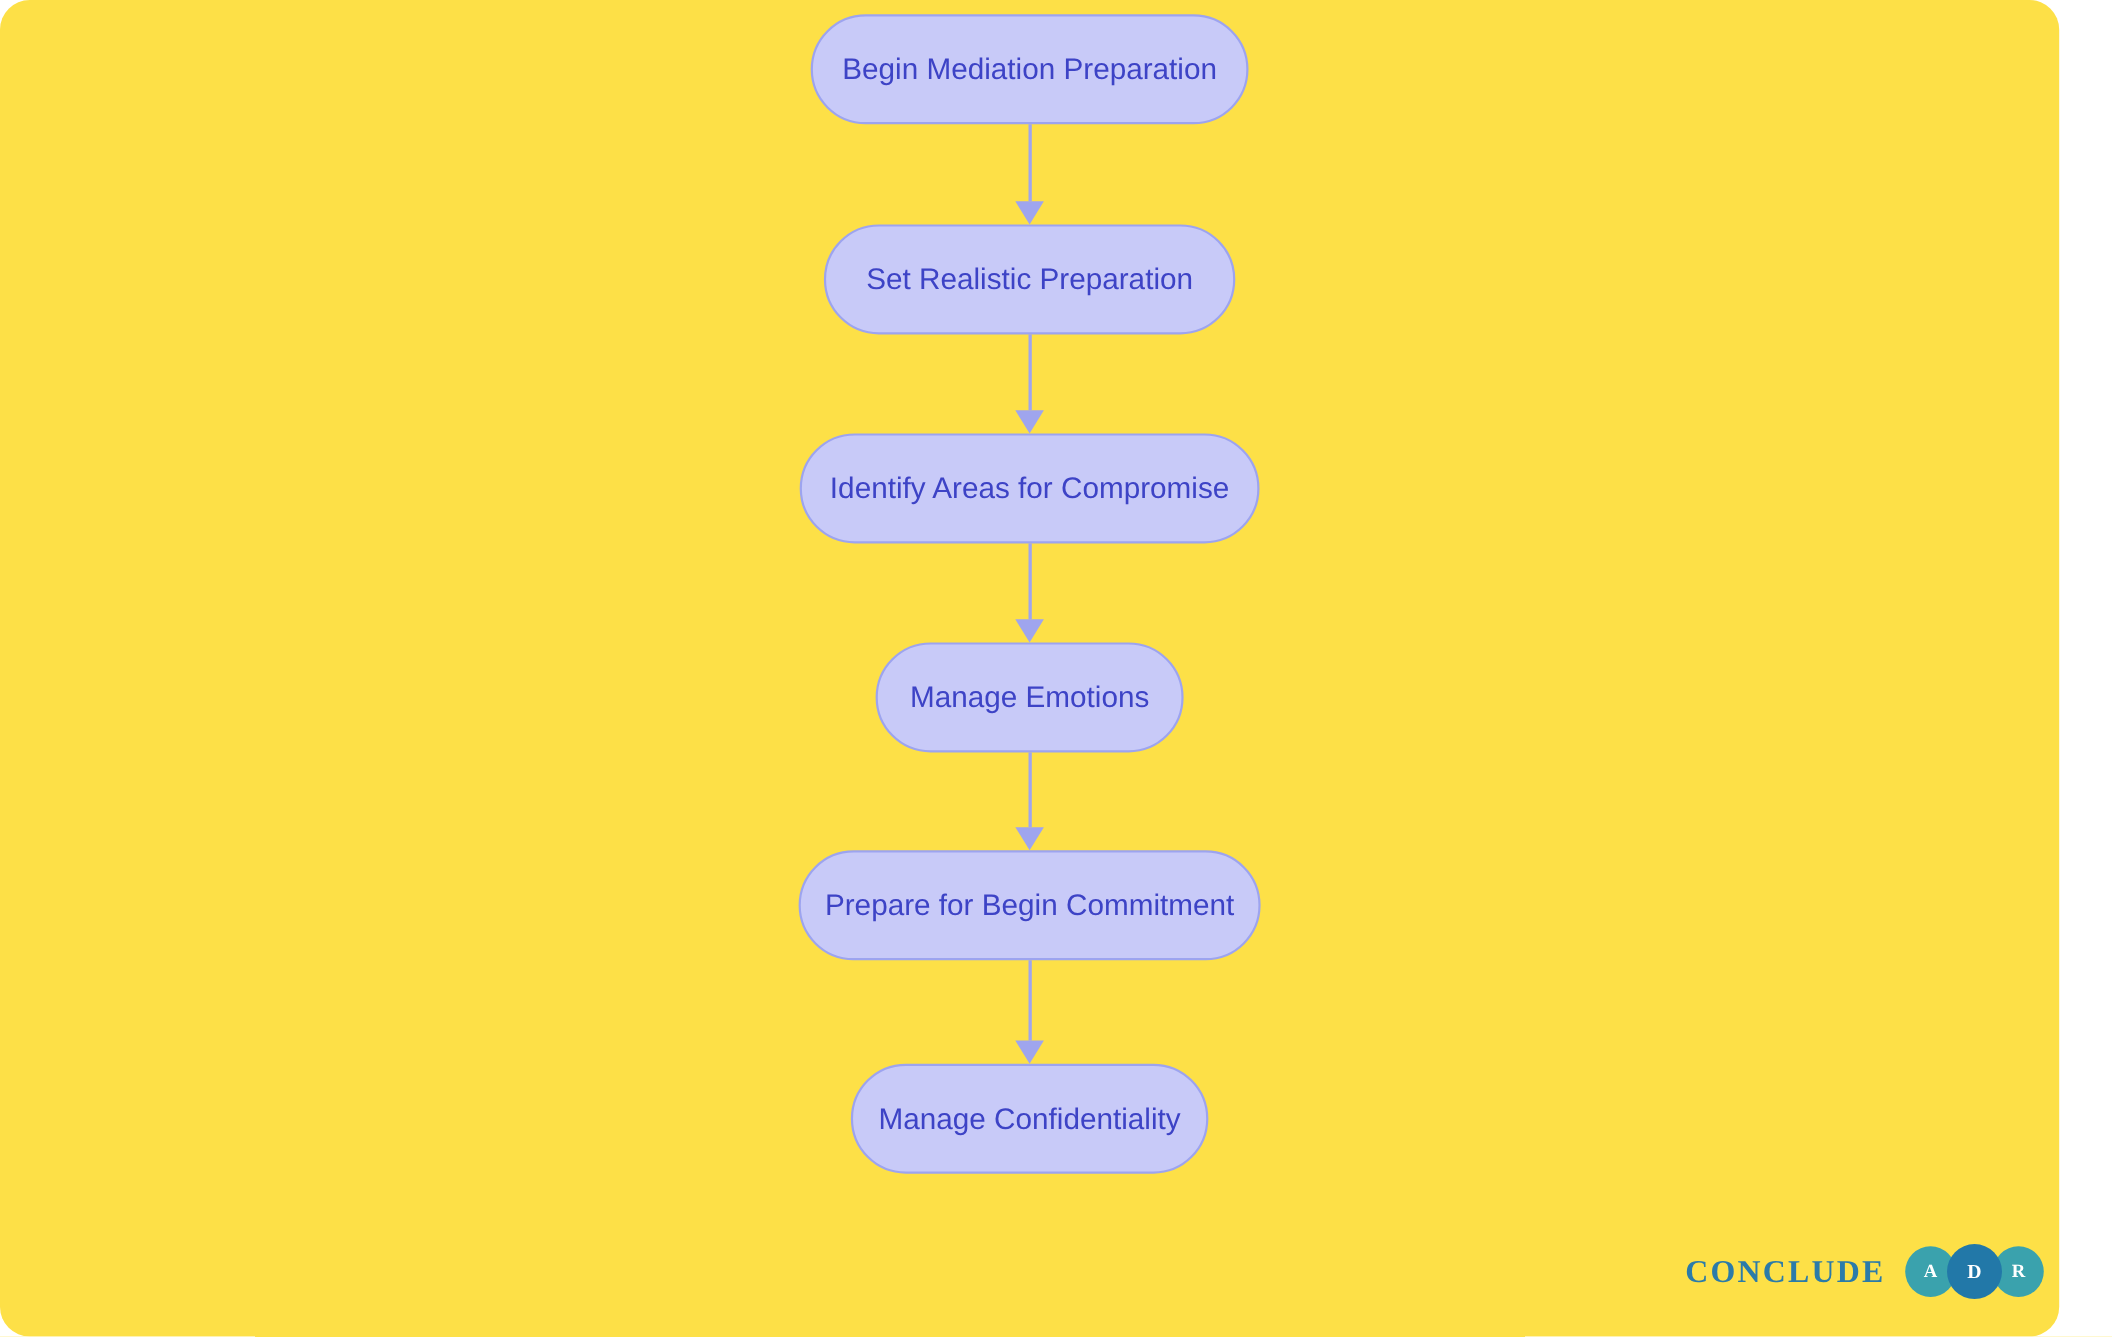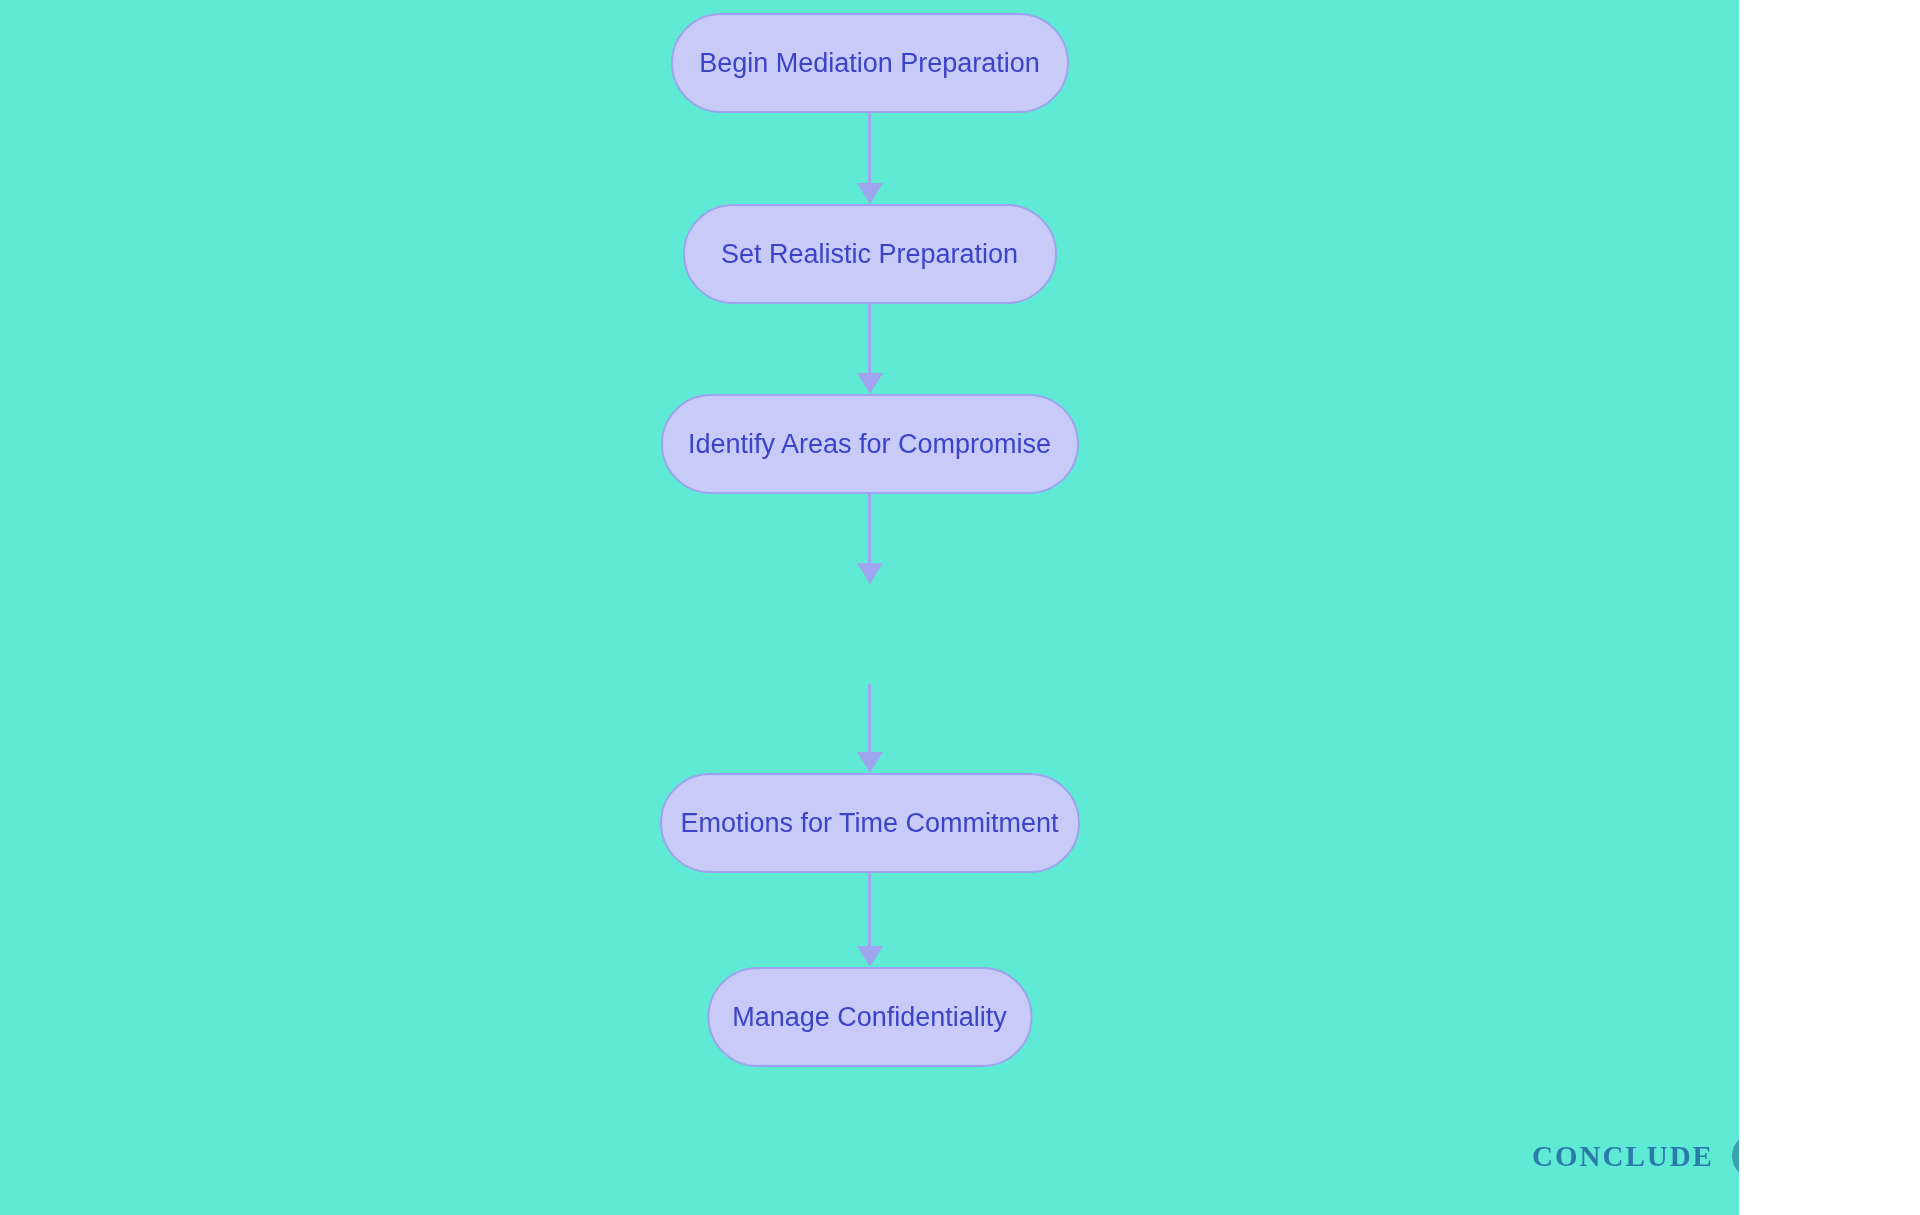--- a/index.html
+++ b/index.html
@@ -1,23 +1,24 @@
 <!DOCTYPE html>
 <html><head>
 <meta charset="utf-8">
 <style>
   * { margin: 0; padding: 0; box-sizing: border-box; }
   html, body { background: #ffffff; }
   .canvas {
     position: relative;
-    width: 1739px;
+    width: 1872px;
     height: 1215px;
-    background: #5eead4;
+    background: #fde047;
     overflow: hidden;
     font-family: "Liberation Sans", "DejaVu Sans", sans-serif;
+    border-radius: 27px;
   }
 
   
   .node {
     position: absolute;
     left: 50%;
     transform: translateX(-50%);
     height: 100px;
     background: #C8CAF8;
     border: 2px solid #9DA4EF;
@@ -124,28 +125,31 @@
 
   <div class="node n2">
     <span>Identify Areas for Compromise</span>
   </div>
 
   <div class="arrow a2">
     <div class="shaft"></div>
     <div class="head"></div>
   </div>
 
+  <div class="node n3">
+    <span>Manage Emotions</span>
+  </div>
 
   <div class="arrow a3">
     <div class="shaft"></div>
     <div class="head"></div>
   </div>
 
   <div class="node n4">
-    <span>Emotions for Time Commitment</span>
+    <span>Prepare for Begin Commitment</span>
   </div>
 
   <div class="arrow a4">
     <div class="shaft"></div>
     <div class="head"></div>
   </div>
 
   <div class="node n5">
     <span>Manage Confidentiality</span>
   </div>

